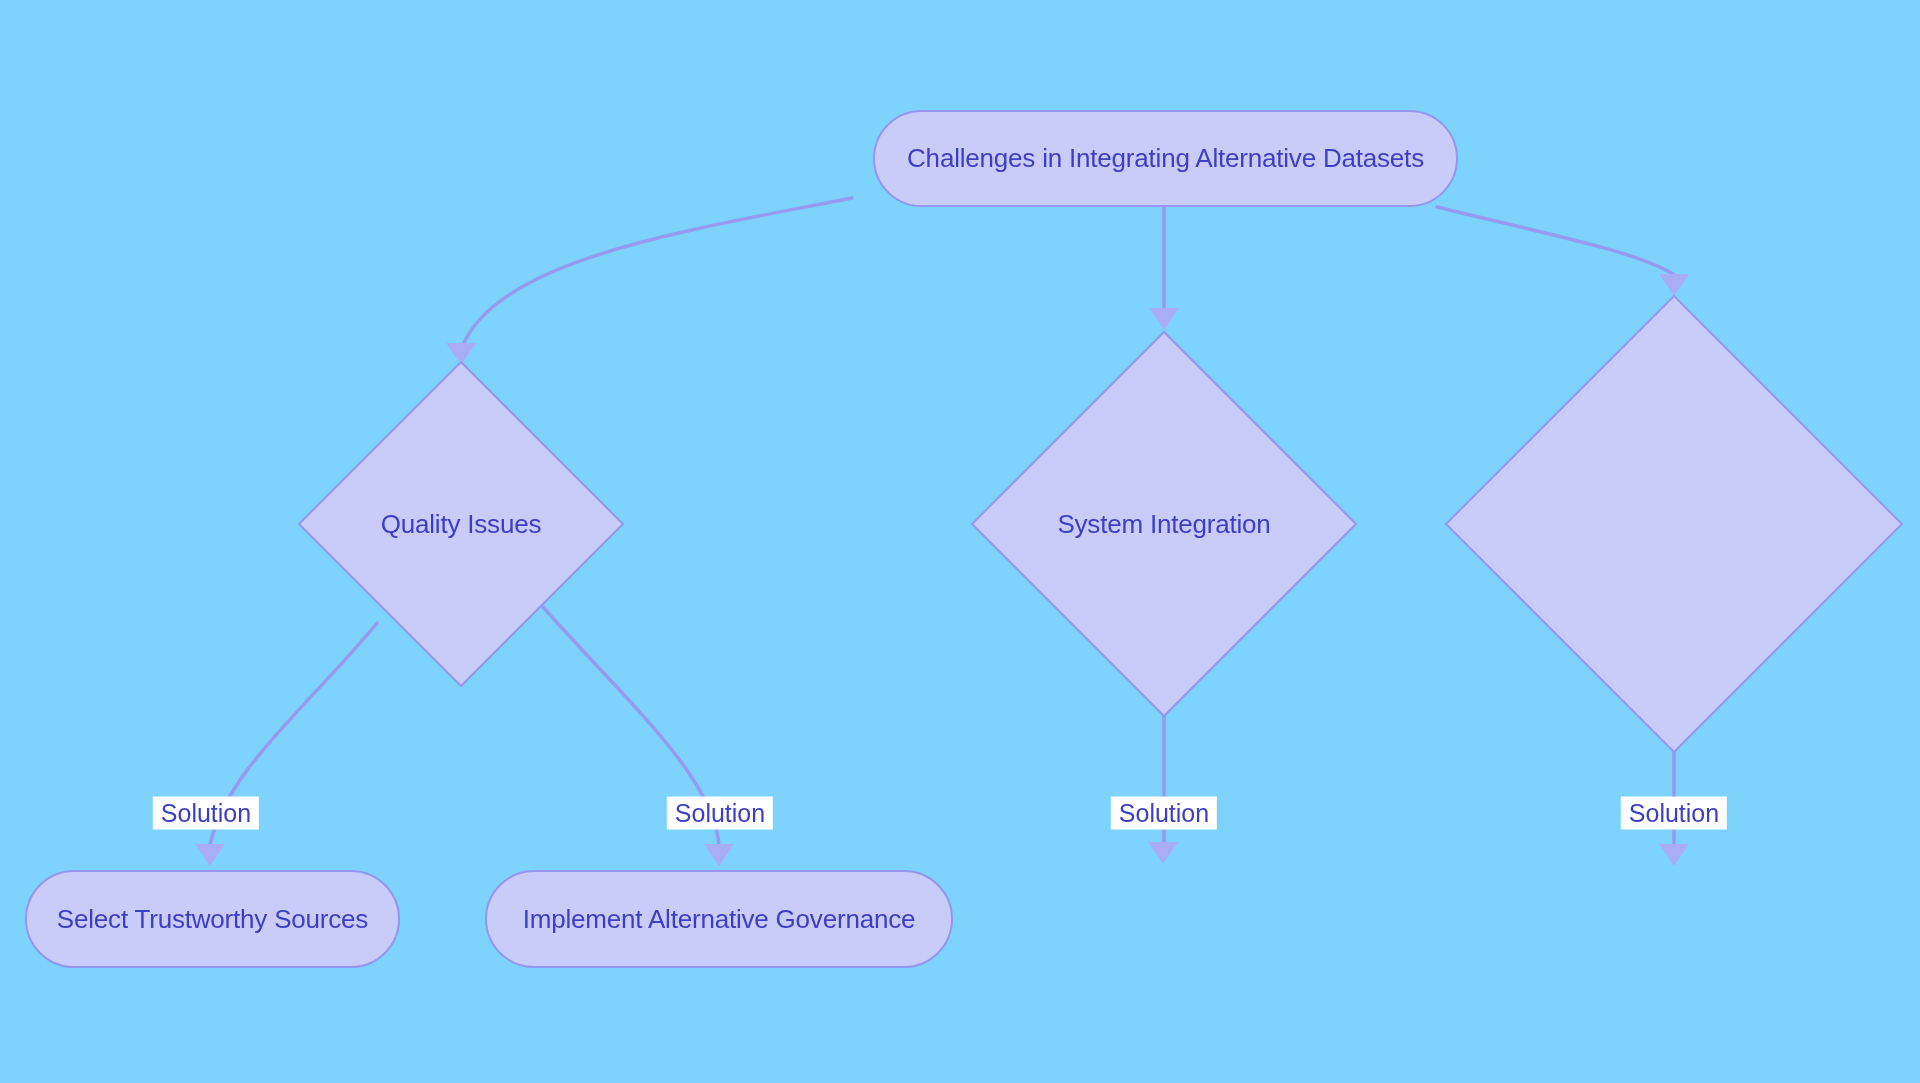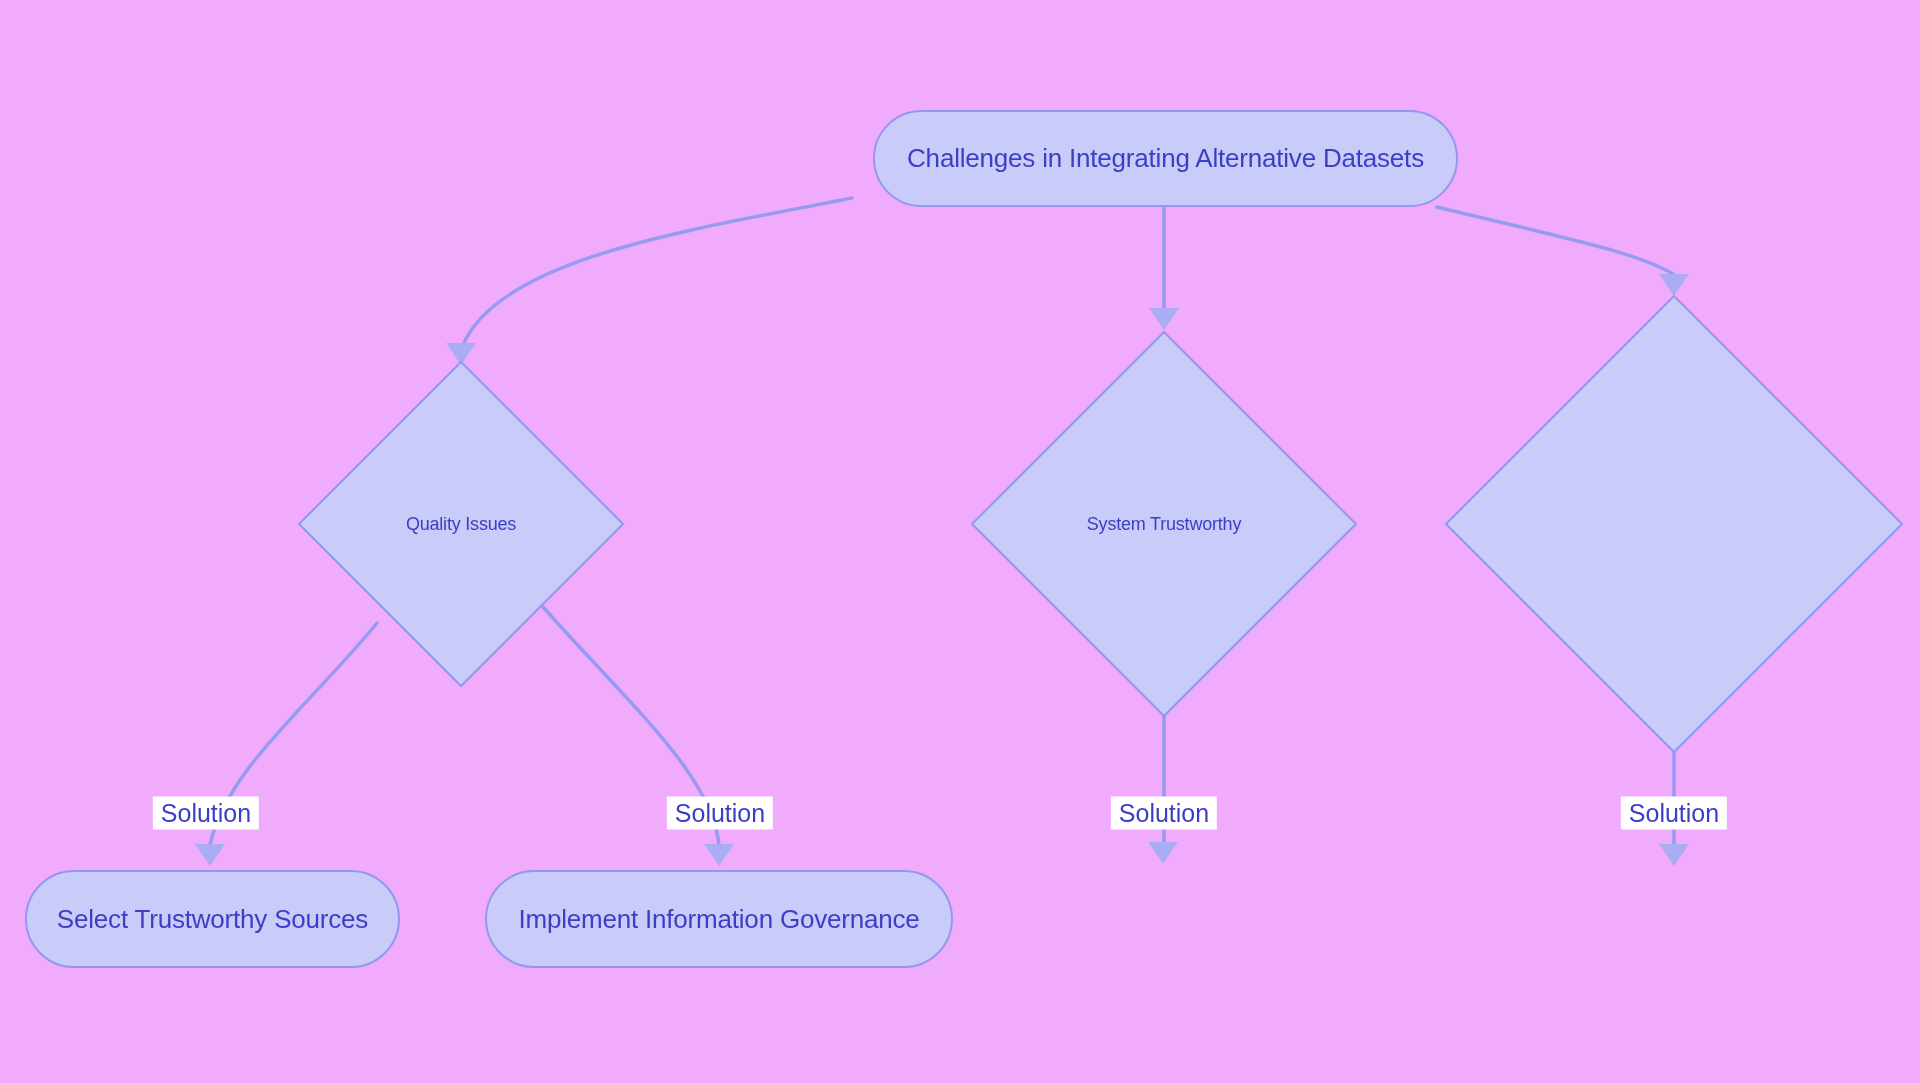--- a/index.html
+++ b/index.html
@@ -6,21 +6,21 @@
     margin: 0;
     padding: 0;
     background: #ffffff;
     font-family: "Liberation Sans", sans-serif;
   }
   .stage {
     position: relative;
     width: 1920px;
     height: 1083px;
     overflow: hidden;
-    background: #f0abfc;
+    background: #7dd3fc;
   }
   .edges-svg {
     position: absolute;
     left: 0;
     top: 0;
     width: 1920px;
     height: 1083px;
   }
   .edge-path {
     fill: none;
@@ -50,21 +50,21 @@
   .node-label {
     color: var(--text);
     font-size: 26px;
     white-space: nowrap;
     letter-spacing: -0.2px;
   }
   .diamond-label {
     position: absolute;
     transform: translate(-50%, -50%);
     color: var(--text);
-    font-size: 18px;
+    font-size: 26px;
     white-space: nowrap;
     letter-spacing: -0.2px;
   }
   .edge-label {
     position: absolute;
     transform: translate(-50%, -50%);
     background: #ffffff;
     color: var(--text);
     font-size: 25px;
     padding: 2px 8px;
@@ -98,27 +98,27 @@
     <polygon class="diamond-shape" points="461,362 623,524 461,686 299,524"></polygon>
     <polygon class="diamond-shape" points="1164,332 1356,524 1164,716 972,524"></polygon>
     <polygon class="diamond-shape" points="1674,296 1902,524 1674,752 1446,524"></polygon>
   </svg>
 
   <div class="pill" style="left:873px; top:110px; width:585px; height:97px;">
     <span class="node-label">Challenges in Integrating Alternative Datasets</span>
   </div>
 
   <div class="diamond-label" style="left:461px; top:524px;">Quality Issues</div>
-  <div class="diamond-label" style="left:1164px; top:524px;">System Trustworthy</div>
+  <div class="diamond-label" style="left:1164px; top:524px;">System Integration</div>
 
   <div class="edge-label" style="left:206px; top:813px;">Solution</div>
   <div class="edge-label" style="left:720px; top:813px;">Solution</div>
   <div class="edge-label" style="left:1164px; top:813px;">Solution</div>
   <div class="edge-label" style="left:1674px; top:813px;">Solution</div>
 
   <div class="pill" style="left:25px; top:870px; width:375px; height:98px;">
     <span class="node-label">Select Trustworthy Sources</span>
   </div>
   <div class="pill" style="left:485px; top:870px; width:468px; height:98px;">
-    <span class="node-label">Implement Information Governance</span>
+    <span class="node-label">Implement Alternative Governance</span>
   </div>
 
 </div>
 
 </body></html>

